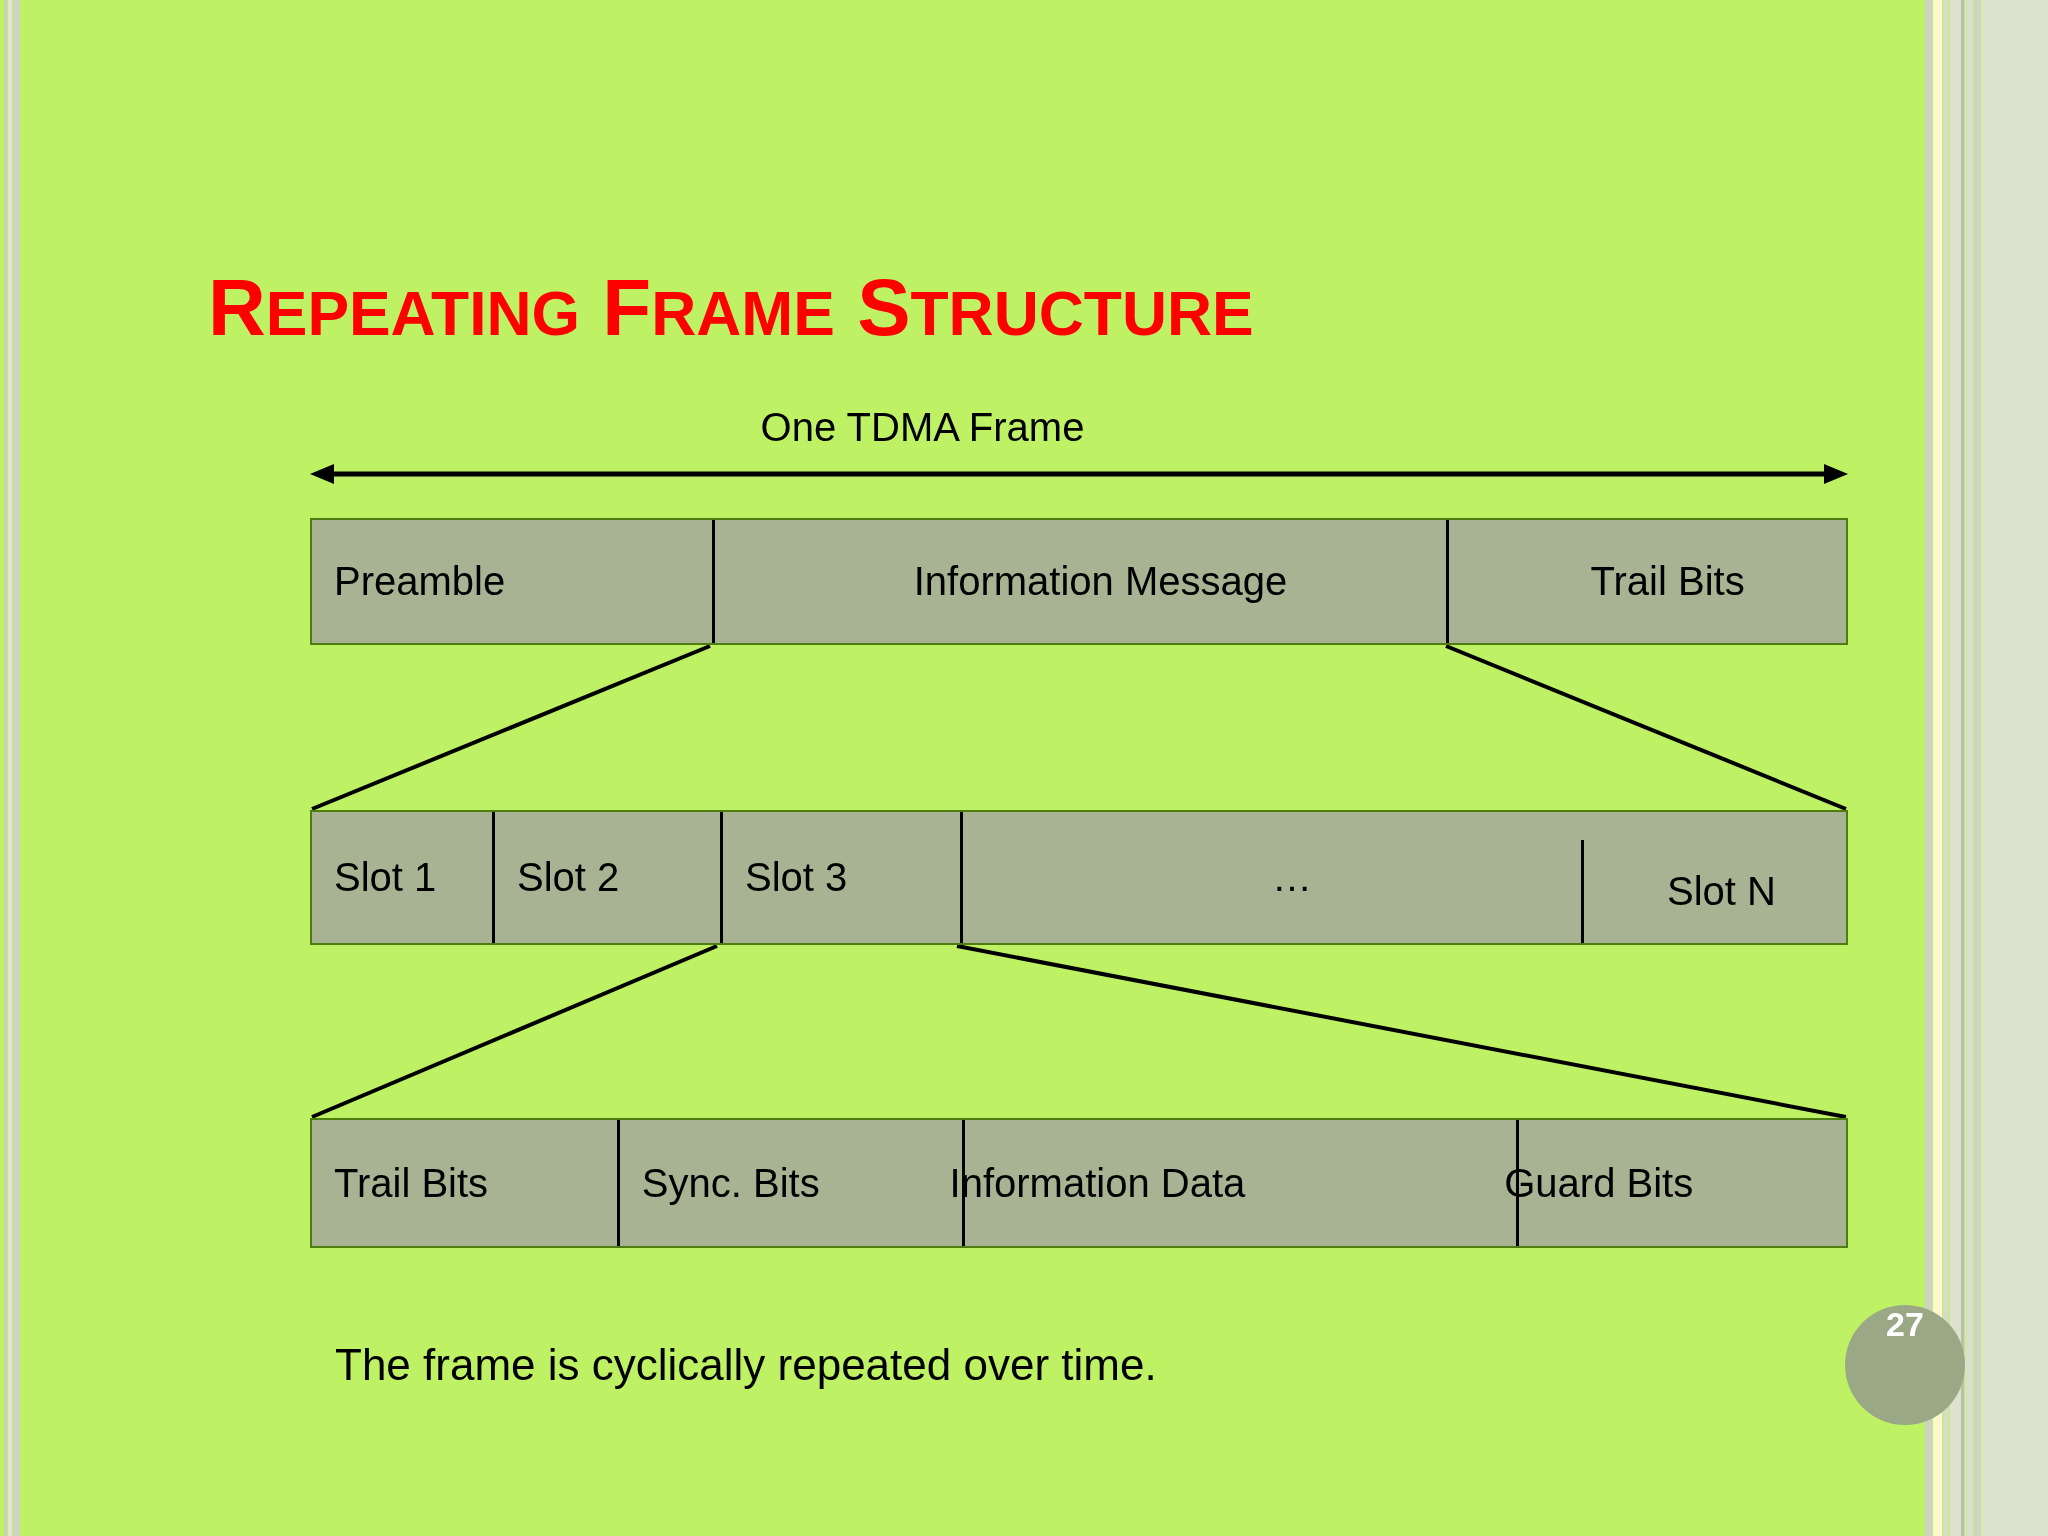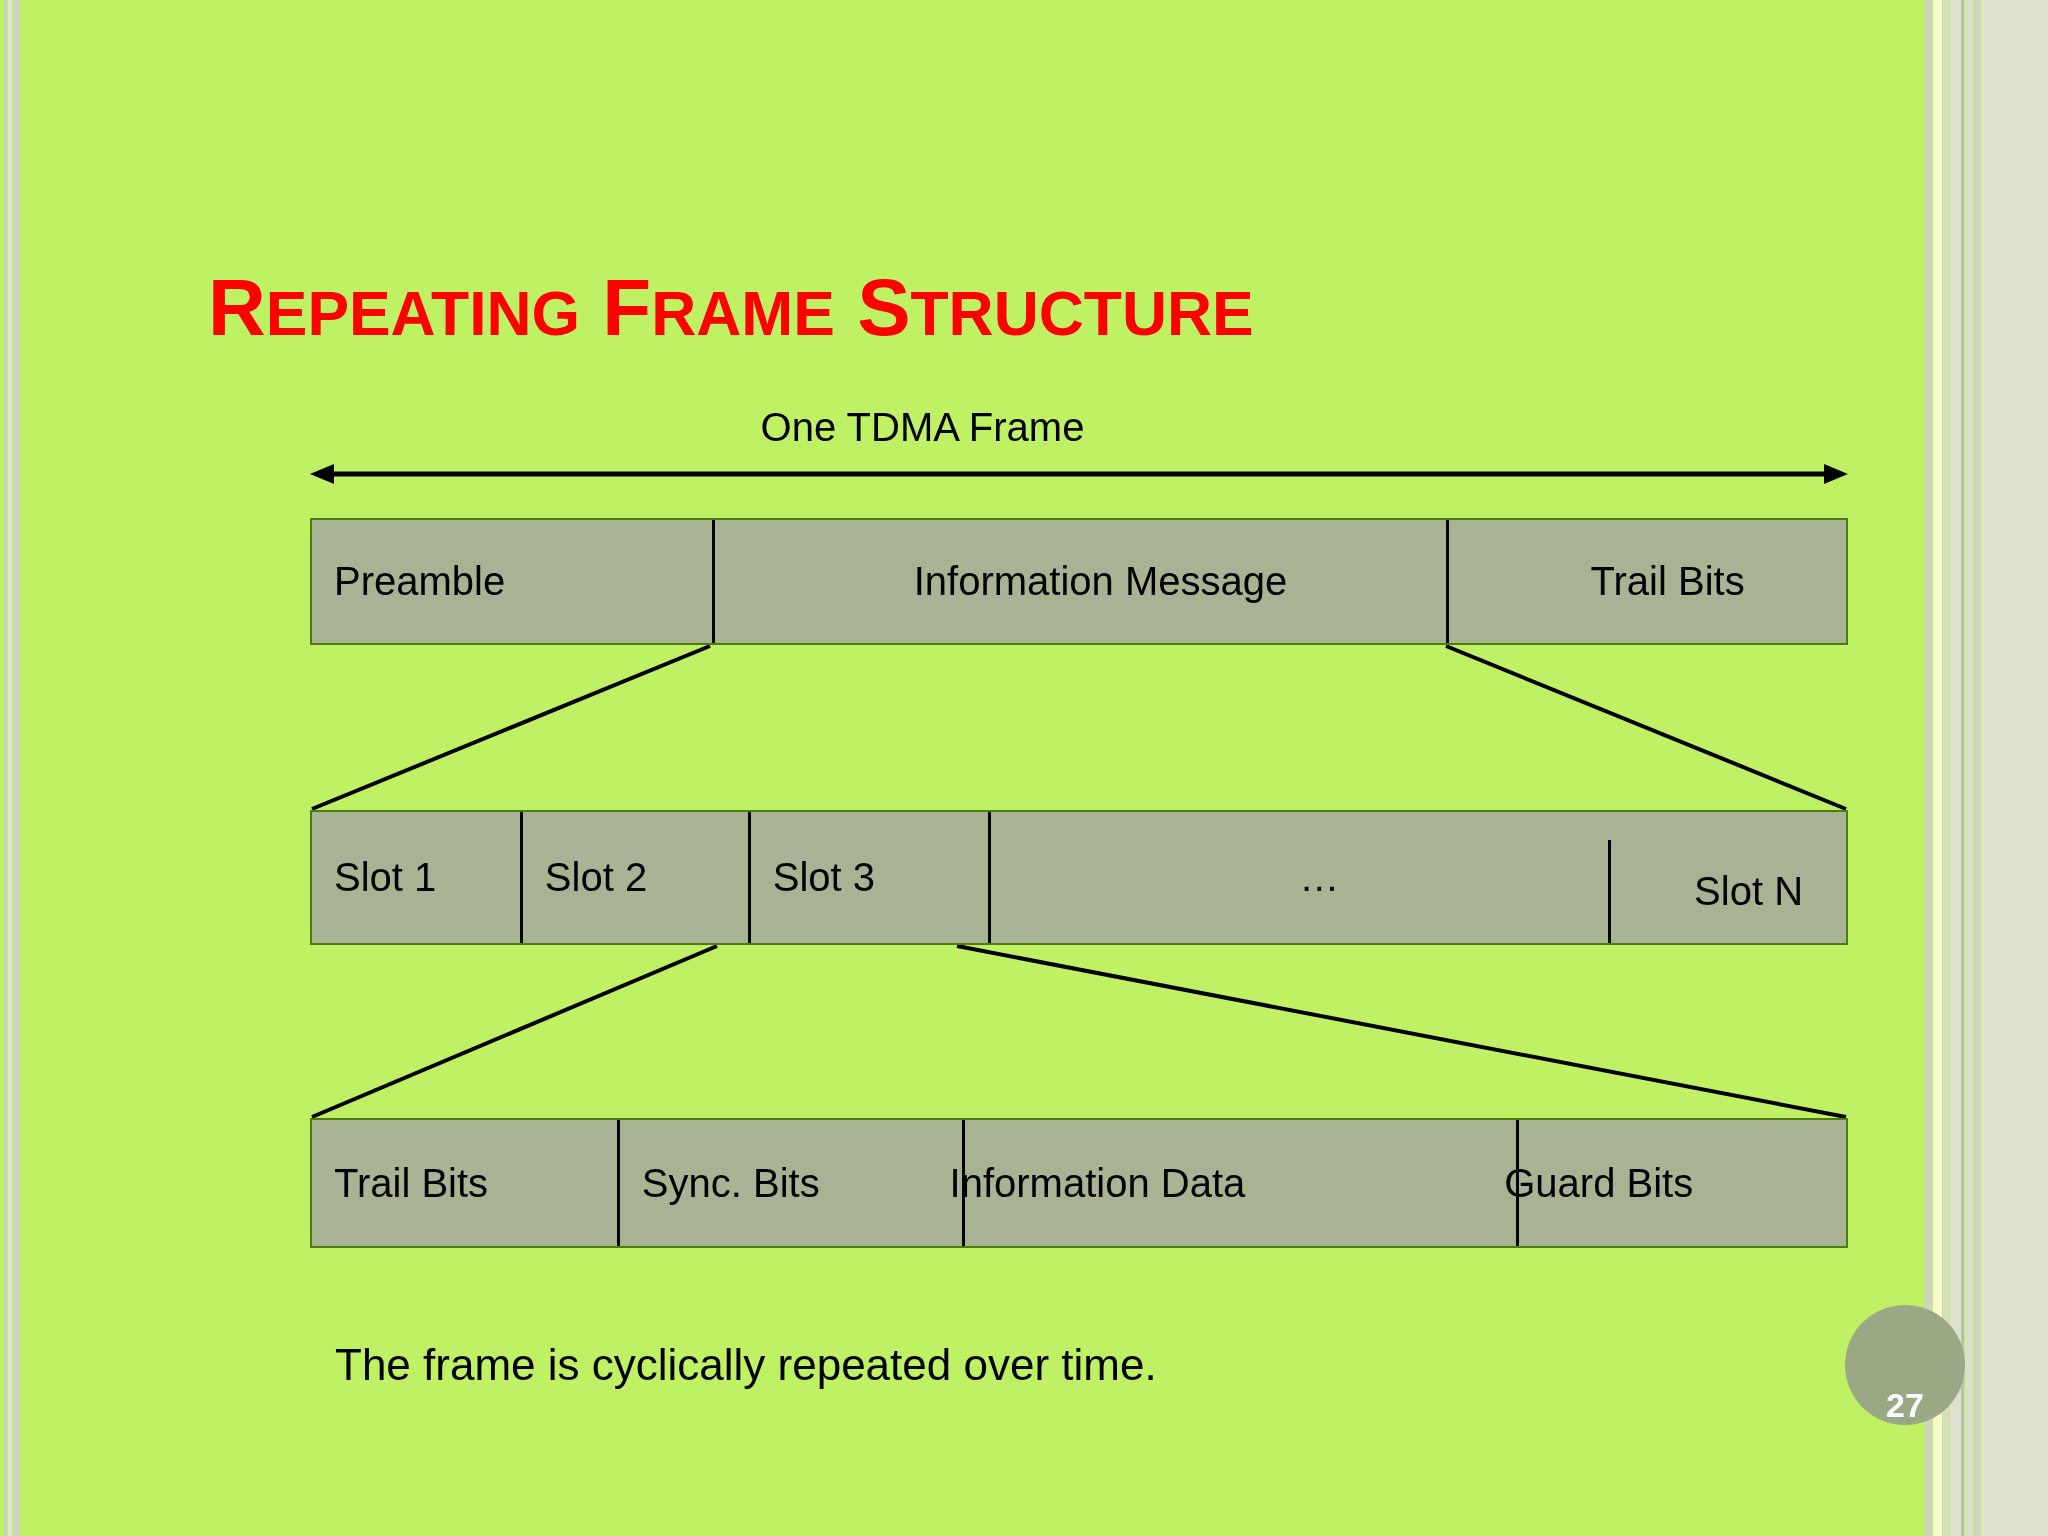--- a/index.html
+++ b/index.html
@@ -95,21 +95,21 @@
   .cell + .cell { border-left: 3px solid #000000; padding-left: 40px; }
   .cell.left   { justify-content: flex-start; padding-left: 22px; }
   .cell.center { justify-content: center; }
 
   
   #row1 .c0 { width: 400px; }
   #row1 .c1 { width: 735px; }
   #row1 .c2 { width: 400px; }
 
   
-  #row2 .c0 { width: 208px; align-items: center; }
+  #row2 .c0 { width: 180px; align-items: center; }
   #row2 .c1 { width: 228px; }
   #row2 .c2 { width: 240px; }
   #row2 .c3 { width: 621px; }
   #row2 .c4 { width: 238px; margin-top: 28px; }
 
   
   #row3 .c0 { width: 305px; }
   #row3 .c1 { width: 345px; }
   #row3 .c2 { width: 555px; }
   #row3 .c3 { width: 330px; }
@@ -140,21 +140,21 @@
   
   #page-badge {
     position: absolute;
     left: 1845px;
     top: 1305px;
     width: 120px;
     height: 120px;
     border-radius: 50%;
     background: #9aa886;
     display: flex;
-    align-items: flex-end;
+    align-items: flex-start;
     justify-content: center;
     color: #ffffff;
     font-size: 34px;
     font-weight: bold;
   }
 </style>
 </head>
 <body>
 
 <div id="slide">

